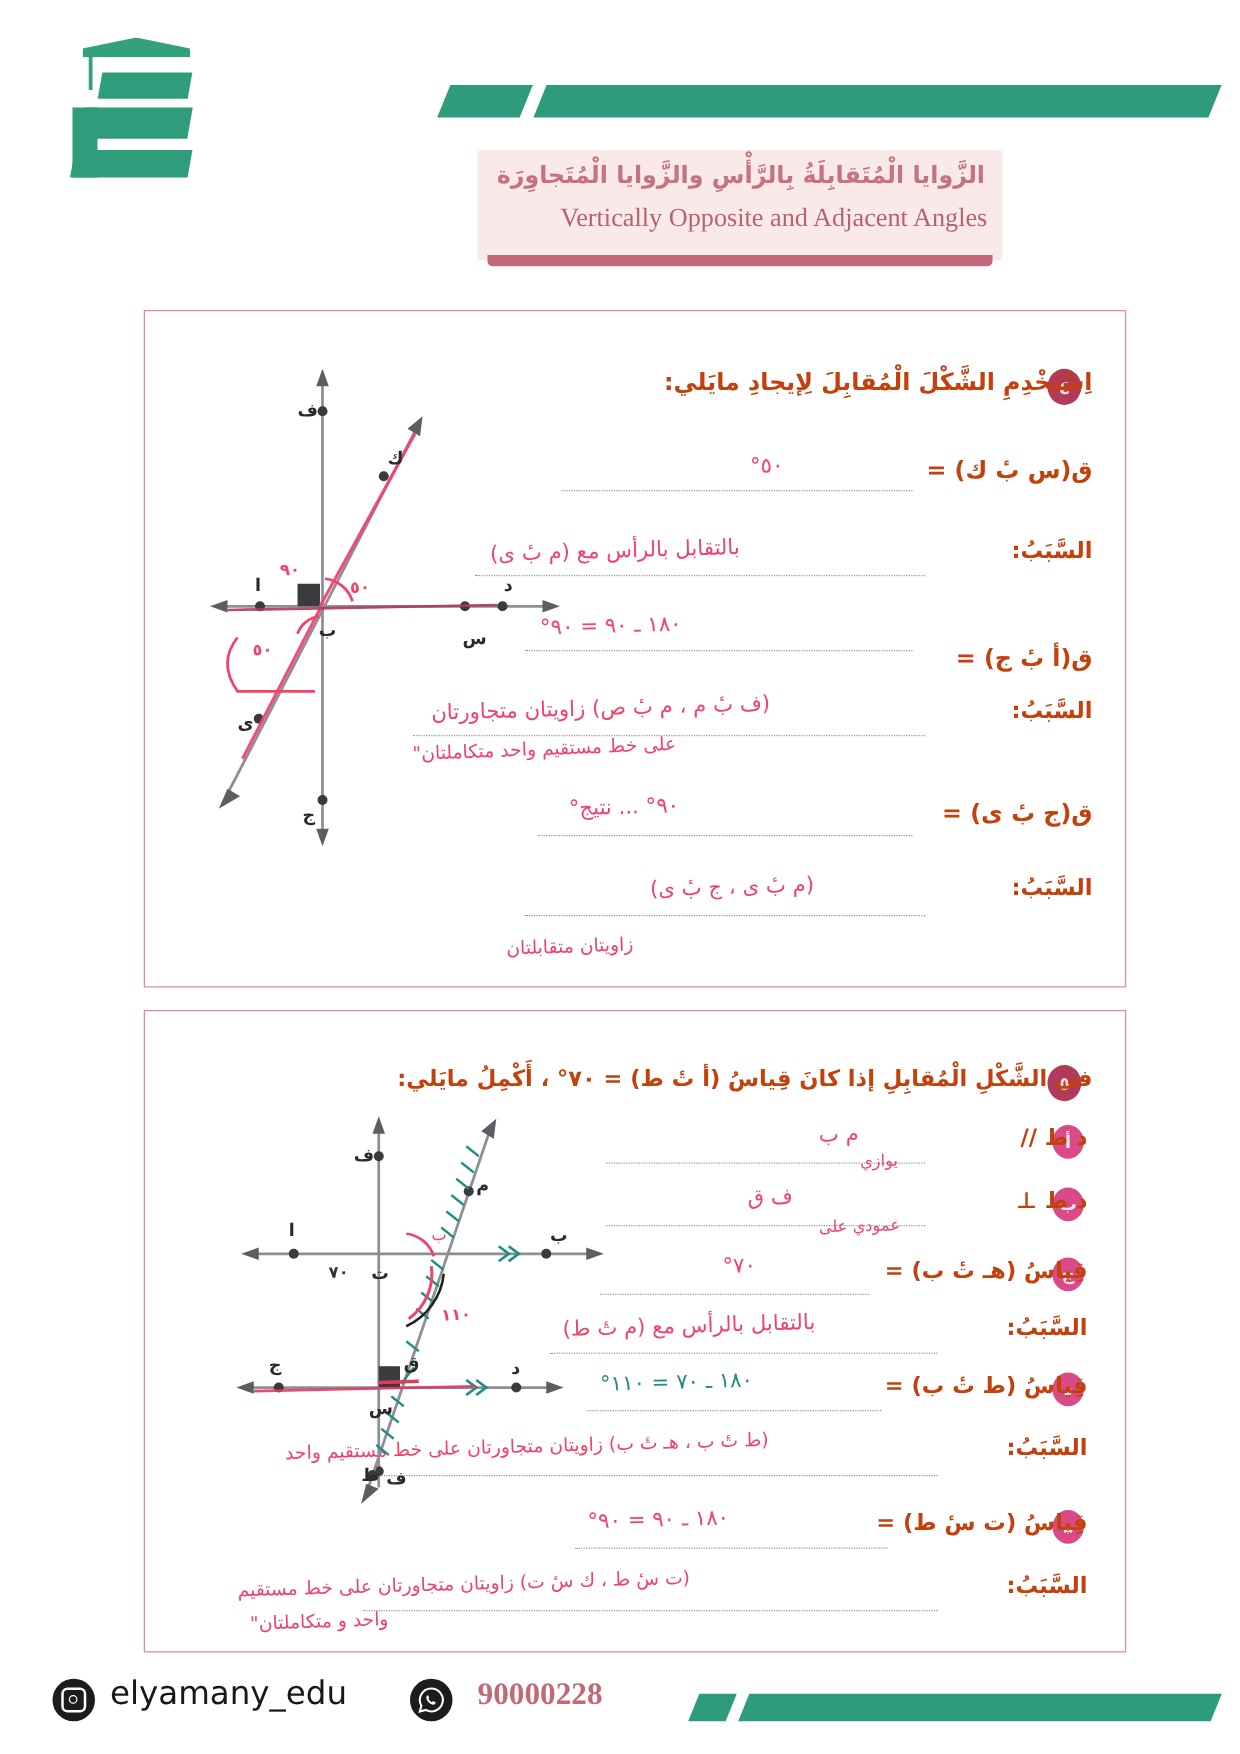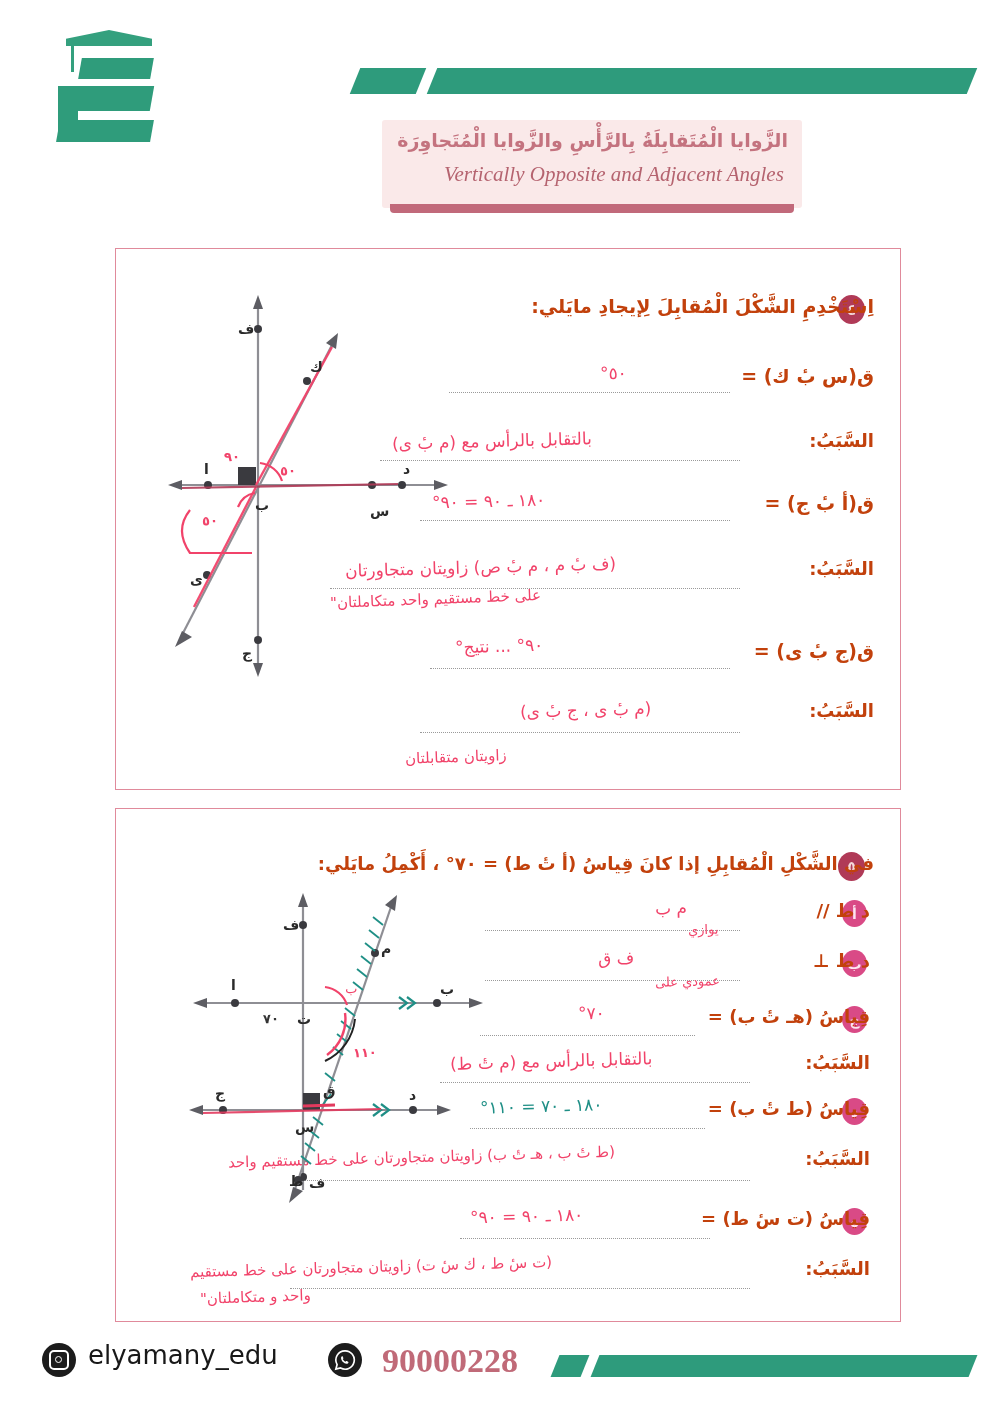--- a/index.html
+++ b/index.html
@@ -49,23 +49,23 @@
     background:#fae9e9;border-radius:3px;direction:rtl;
   }
   .title-card .shadow{
     position:absolute;left:8px;top:84px;width:404px;height:9px;background:#c1697a;border-radius:0 0 4px 4px;
   }
   .title-ar{
     position:absolute;right:14px;top:9px;width:330px;text-align:center;
     font-size:19px;font-weight:bold;color:#c4737f;white-space:nowrap;
   }
   .title-en{
-    position:absolute;right:8px;top:42px;width:350px;
+    position:absolute;right:8px;top:42px;width:350px;text-align:center;
     font-size:21px;color:#b5636f;direction:ltr;
-    font-family:"Liberation Serif", serif;white-space:nowrap;font-style:italic;
+    font-family:"Liberation Serif", serif;white-space:nowrap;
   }
   .title-badge{
     position:absolute;left:-20px;top:2px;width:66px;height:78px;
     border:2.5px solid #b75468;border-radius:50%;
     display:flex;align-items:center;justify-content:center;
     font-size:20px;color:#b75468;font-weight:bold;background:#fdf3f3;
   }
 
   
   .box{position:absolute;border:1.5px solid #e08a9b;background:#fff;}
@@ -109,21 +109,21 @@
 
   
   .footer{position:absolute;left:0;top:1320px;width:992px;height:83px;}
   .sicon{
     position:absolute;width:34px;height:34px;border-radius:50%;
     background:#1c1c1c;display:flex;align-items:center;justify-content:center;
   }
   .sicon .inst-sq{width:16px;height:16px;border:2px solid #fff;border-radius:5px;position:relative;}
   .sicon .inst-sq::after{content:"";position:absolute;left:3.5px;top:3.5px;width:5px;height:5px;border:1.6px solid #fff;border-radius:50%;}
   .handle{position:absolute;font-size:26px;font-weight:normal;color:#181818;direction:ltr;font-family:"DejaVu Sans", sans-serif;}
-  .phone{position:absolute;font-size:34px;font-weight:bold;color:#c06a78;direction:ltr;font-family:"Liberation Serif", serif;}
+  .phone{position:absolute;font-size:25px;font-weight:bold;color:#c06a78;direction:ltr;font-family:"Liberation Serif", serif;}
   .fbar{position:absolute;background:#2e9b7c;height:22px;transform:skewX(-22deg);}
   .fbar.f1{left:555px;top:1355px;width:30px;}
   .fbar.f2{left:595px;top:1355px;width:378px;}
 </style>
 </head>
 <body>
 
 <div class="page">
 
   <div class="header">
@@ -157,21 +157,21 @@
   <div class="pq" style="right:118px;top:295px;">اِسْتَخْدِمِ الشَّكْلَ الْمُقابِلَ لِإيجادِ مايَلي:</div>
 
   <div class="pq" style="right:118px;top:365px;">ق(س بٔ ك) =</div>
   <div class="dots" style="left:449px;top:392px;width:281px;"></div>
   <div class="hw" style="left:600px;top:363px;">٥٠°</div>
 
   <div class="pq sm" style="right:118px;top:430px;">السَّبَبُ:</div>
   <div class="dots" style="left:380px;top:460px;width:360px;"></div>
   <div class="hw" style="left:392px;top:431px;">بالتقابل بالرأس مع (م بٔ ى)</div>
 
-  <div class="pq" style="right:118px;top:492px;">ق(أ بٔ ج) =</div>
+  <div class="pq" style="right:118px;top:516px;">ق(أ بٔ ج) =</div>
   <div class="dots" style="left:420px;top:520px;width:310px;"></div>
   <div class="hw" style="left:432px;top:491px;">١٨٠ ـ ٩٠ = ٩٠°</div>
 
   <div class="pq sm" style="right:118px;top:558px;">السَّبَبُ:</div>
   <div class="dots" style="left:330px;top:588px;width:410px;"></div>
   <div class="hw" style="left:345px;top:557px;">(ف بٔ م ، م بٔ ص) زاويتان متجاورتان</div>
   <div class="hw sm" style="left:330px;top:590px;transform:rotate(-2.2deg);">على خط مستقيم واحد متكاملتان"</div>
 
   <div class="pq" style="right:118px;top:640px;">ق(ج بٔ ى) =</div>
   <div class="dots" style="left:430px;top:668px;width:300px;"></div>

